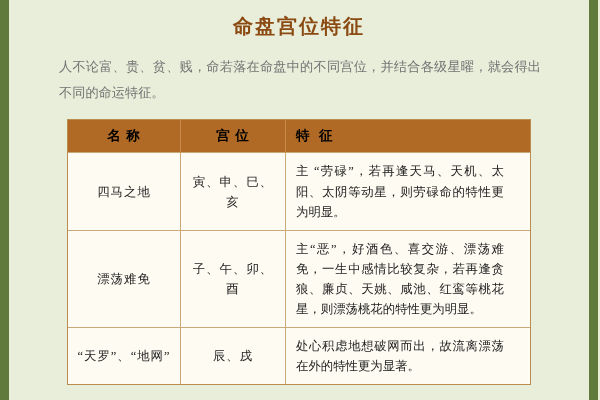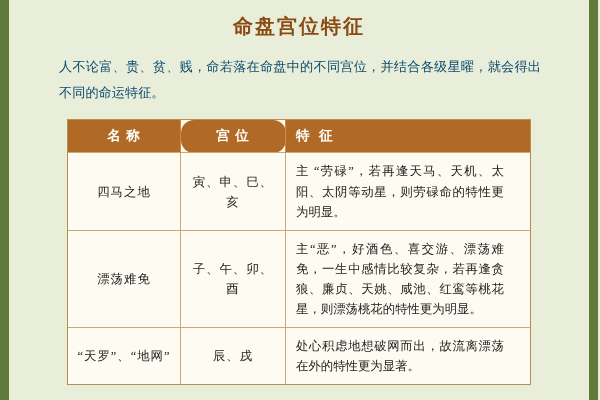--- a/index.html
+++ b/index.html
@@ -33,40 +33,40 @@
   }
   .title {
     text-align: center;
     color: #8a4a12;
     font-size: 20px;
     font-weight: bold;
     letter-spacing: 2px;
     margin: 3px 0 14px 0;
   }
   .intro {
-    color: #0c4a6e;
+    color: #737373;
     font-size: 13.2px;
     line-height: 1.95;
     text-align: justify;
     padding: 0 18px 0 20px;
     margin-bottom: 14px;
   }
   .table-wrap {
     margin: 0 28px;
     border: 1px solid #b98d4d;
     background: #fdfbf2;
   }
   table {
     border-collapse: collapse;
     width: 100%;
     table-layout: fixed;
   }
   thead th {
     background: #b06a25;
-    color: #ffffff;
+    color: #000000;
     font-size: 13.5px;
     font-weight: bold;
     letter-spacing: 3px;
     padding: 7px 0 7px 0;
     border-right: 1px solid #c98b4c;
     text-align: center;
   }
   thead th:last-child { border-right: none; }
   tbody td {
     border-top: 1px solid #c9a978;
@@ -80,21 +80,20 @@
   tbody td:last-child { border-right: none; }
   .c-name {
     width: 112px;
     text-align: center;
     letter-spacing: 1px;
   }
   .c-pos {
     width: 104px;
     text-align: center;
     letter-spacing: 1px;
-    border-radius: 13px;
   }
   .c-feat {
     text-align: justify;
     padding-left: 10px;
     padding-right: 26px;
   }
   .row-tall td { padding-top: 8px; padding-bottom: 8px; }
 </style>
 </head>
 <body>

